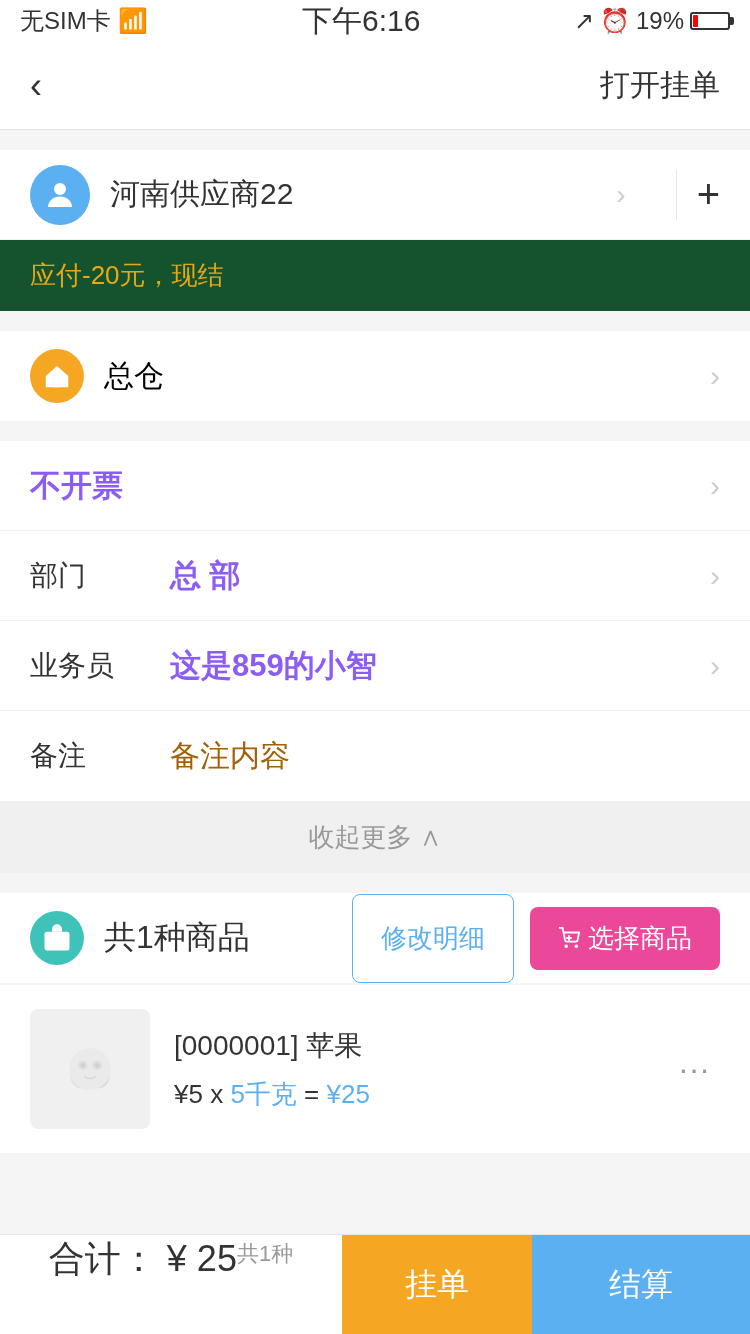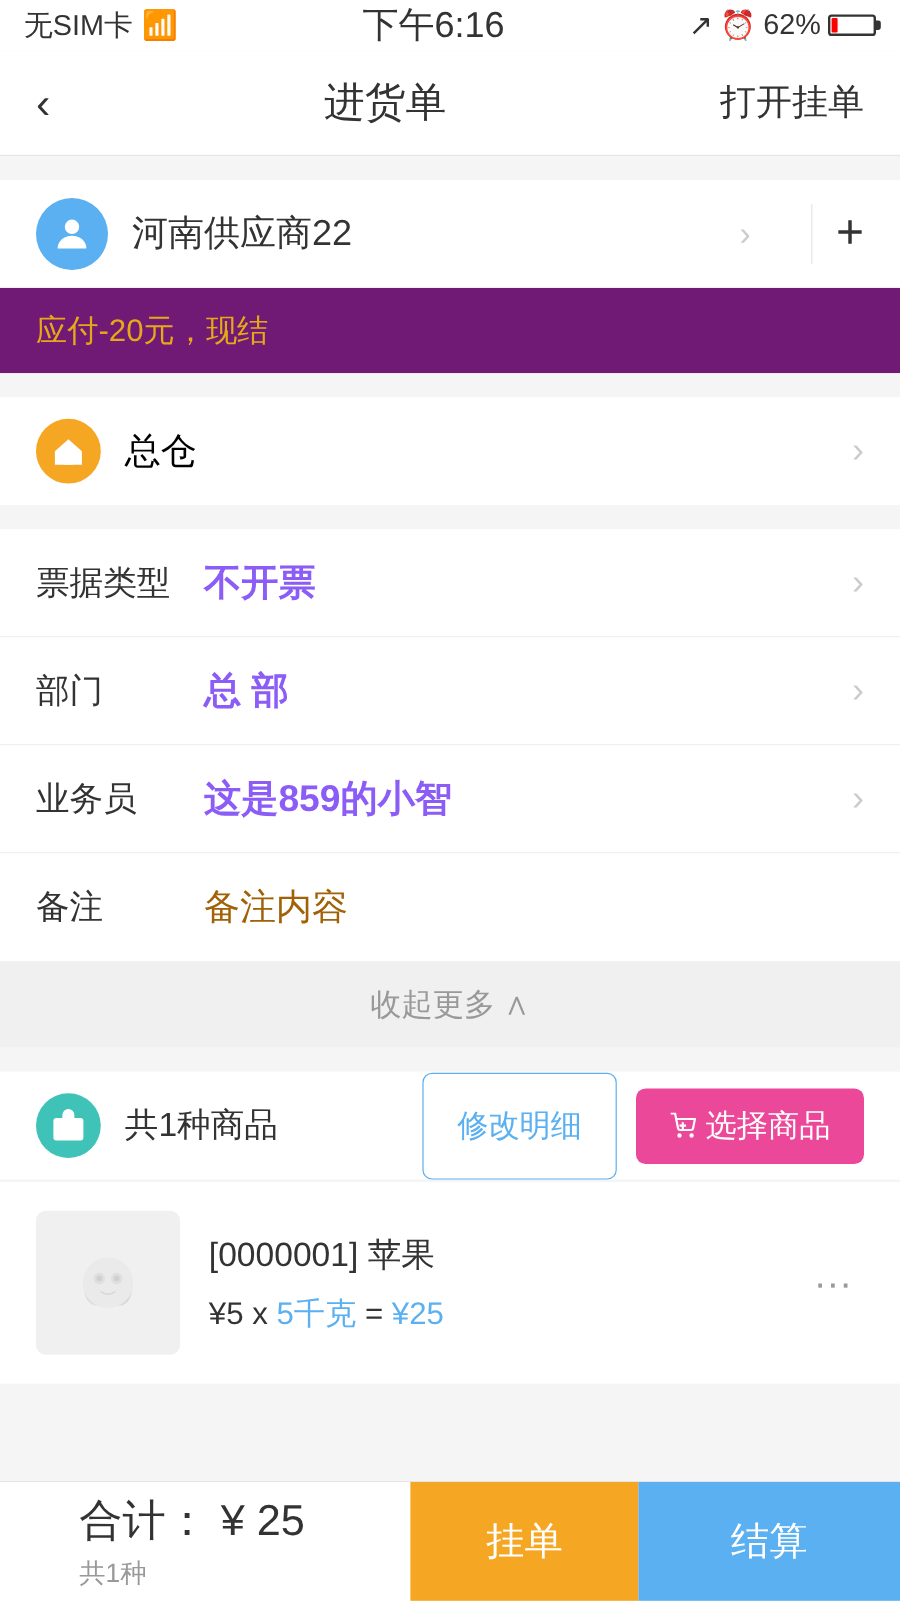--- a/index.html
+++ b/index.html
@@ -109,21 +109,21 @@
     }
     .supplier-divider {
       width: 1px;
       height: 50px;
       background: #e5e5e5;
       margin: 0 20px;
     }
 
     
     .alert-banner {
-      background: #701a75;
+      background: #14532d;
       padding: 18px 30px;
       font-size: 26px;
       color: #e6a817;
     }
 
     
     .warehouse-section {
       background: #fff;
       display: flex;
       align-items: center;
@@ -192,21 +192,21 @@
     }
     .products-icon {
       width: 54px; height: 54px;
       border-radius: 50%;
       background: #3fc3b8;
       display: flex; align-items: center; justify-content: center;
       margin-right: 20px;
       flex-shrink: 0;
     }
     .products-icon svg { width: 30px; height: 30px; fill: white; }
-    .products-count { font-size: 28px; color: #333; flex: 1; }
+    .products-count { font-size: 32px; color: #333; flex: 1; }
     .btn-edit-detail {
       border: 1px solid #5ab0f0;
       color: #5ab0f0;
       background: #fff;
       padding: 26px 28px;
       border-radius: 8px;
       font-size: 26px;
       cursor: pointer;
       margin-right: 16px;
     }
@@ -257,24 +257,22 @@
       bottom: 0;
       width: 750px;
       height: 100px;
       display: flex;
       background: #fff;
       border-top: 1px solid #e5e5e5;
     }
     .footer-total {
       flex: 1;
       display: flex;
-      flex-direction: column;
       justify-content: center;
       padding: 0 30px;
-      margin-left: 36px;
     }
     .footer-total-amount { font-size: 36px; color: #333; }
     .footer-total-count { font-size: 22px; color: #999; margin-top: 4px; }
     .btn-hang {
       width: 190px;
       background: #f5a623;
       color: #fff;
       display: flex; align-items: center; justify-content: center;
       font-size: 32px;
       cursor: pointer;
@@ -293,30 +291,29 @@
 
 <div class="status-bar">
   <div class="status-bar-left">
     <span>无SIM卡</span>
     <span>📶</span>
   </div>
   <div class="status-bar-center">下午6:16</div>
   <div class="status-bar-right">
     <span>↗</span>
     <span>⏰</span>
-    <span>62%</span>
+    <span>19%</span>
     <div class="battery">
       <div class="battery-fill"></div>
     </div>
   </div>
 </div>
 
 <div class="nav-bar">
   <span class="nav-back">‹</span>
-  <span class="nav-title">进货单</span>
   <span class="nav-action">打开挂单</span>
 </div>
 
 <div class="content">
 
   <div class="section-gap"></div>
 
   <div class="supplier-section">
     <div class="supplier-avatar">
       <svg viewBox="0 0 24 24" xmlns="http://www.w3.org/2000/svg">
@@ -342,21 +339,20 @@
       </svg>
     </div>
     <span class="warehouse-name">总仓</span>
     <span class="chevron-right">›</span>
   </div>
 
   <div class="section-gap"></div>
 
   <div class="form-section">
     <div class="form-row">
-      <span class="form-label">票据类型</span>
       <span class="form-value">不开票</span>
       <span class="chevron-right">›</span>
     </div>
     <div class="form-row">
       <span class="form-label">部门</span>
       <span class="form-value">总 部</span>
       <span class="chevron-right">›</span>
     </div>
     <div class="form-row">
       <span class="form-label">业务员</span>

